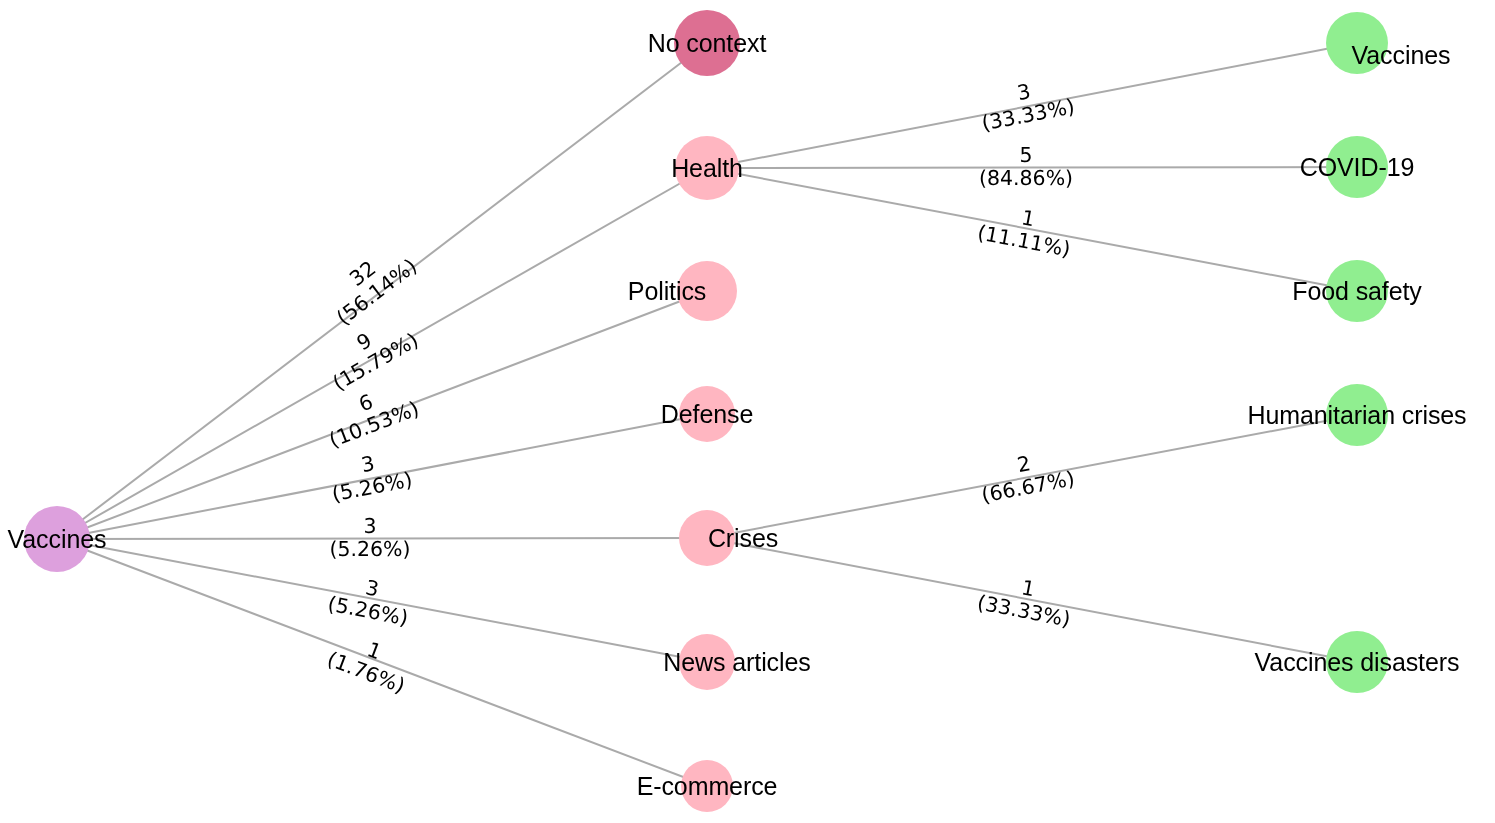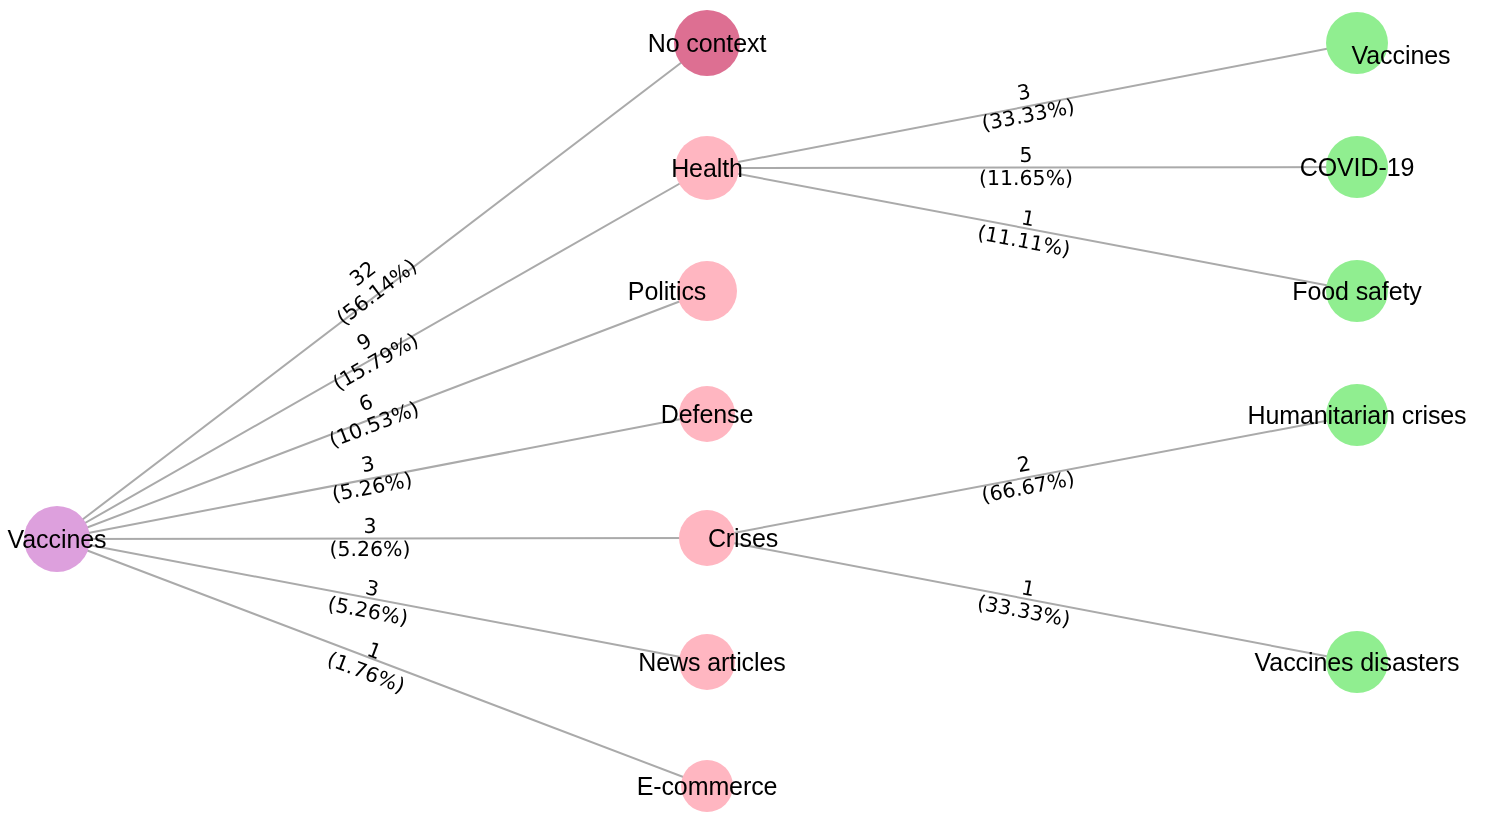--- a/index.html
+++ b/index.html
@@ -87,21 +87,21 @@
       <div class="node" style="left: 1357px; top: 167px; width: 62px; height: 62px; background: rgb(144, 238, 144);"></div>
       <div class="node" style="left: 1357px; top: 291px; width: 62px; height: 62px; background: rgb(144, 238, 144);"></div>
       <div class="node" style="left: 1357px; top: 415px; width: 62px; height: 62px; background: rgb(144, 238, 144);"></div>
       <div class="node" style="left: 1357px; top: 662px; width: 62px; height: 62px; background: rgb(144, 238, 144);"></div>
       <div class="node-label" style="left: 57px; top: 539px;">Vaccines</div>
       <div class="node-label" style="left: 707px; top: 43px;">No context</div>
       <div class="node-label" style="left: 707px; top: 168px;">Health</div>
       <div class="node-label" style="left: 667px; top: 291px;">Politics</div>
       <div class="node-label" style="left: 707px; top: 414px;">Defense</div>
       <div class="node-label" style="left: 707px; top: 538px; margin-left: 36px;">Crises</div>
-      <div class="node-label" style="left: 712px; top: 662px;">News articles</div>
+      <div class="node-label" style="left: 737px; top: 662px;">News articles</div>
       <div class="node-label" style="left: 707px; top: 786px;">E-commerce</div>
       <div class="node-label" style="left: 1357px; top: 55px; margin-left: 44px;">Vaccines</div>
       <div class="node-label" style="left: 1357px; top: 167px;">COVID-19</div>
       <div class="node-label" style="left: 1357px; top: 291px;">Food safety</div>
       <div class="node-label" style="left: 1357px; top: 415px;">Humanitarian crises</div>
       <div class="node-label" style="left: 1357px; top: 662px;">Vaccines disasters</div>
     </div>
   <div id="label-layer">
       <div class="edge-label" style="left: 370px; top: 283px; transform: translate(-50%, -50%) rotate(-37.346deg);">
         <span class="el-count">32</span>
@@ -130,21 +130,21 @@
       <div class="edge-label" style="left: 370px; top: 662px; transform: translate(-50%, -50%) rotate(20.807deg);">
         <span class="el-count">1</span>
         <span class="el-pct">(1.76%)</span>
       </div>
       <div class="edge-label" style="left: 1026px; top: 104px; transform: translate(-50%, -50%) rotate(-10.886deg);">
         <span class="el-count">3</span>
         <span class="el-pct">(33.33%)</span>
       </div>
       <div class="edge-label" style="left: 1026px; top: 167px; transform: translate(-50%, -50%) rotate(-0.088deg);">
         <span class="el-count">5</span>
-        <span class="el-pct">(11.65%)</span>
+        <span class="el-pct">(84.86%)</span>
       </div>
       <div class="edge-label" style="left: 1026px; top: 230px; transform: translate(-50%, -50%) rotate(10.715deg);">
         <span class="el-count">1</span>
         <span class="el-pct">(11.11%)</span>
       </div>
       <div class="edge-label" style="left: 1026px; top: 476px; transform: translate(-50%, -50%) rotate(-10.715deg);">
         <span class="el-count">2</span>
         <span class="el-pct">(66.67%)</span>
       </div>
       <div class="edge-label" style="left: 1026px; top: 600px; transform: translate(-50%, -50%) rotate(10.8deg);">

